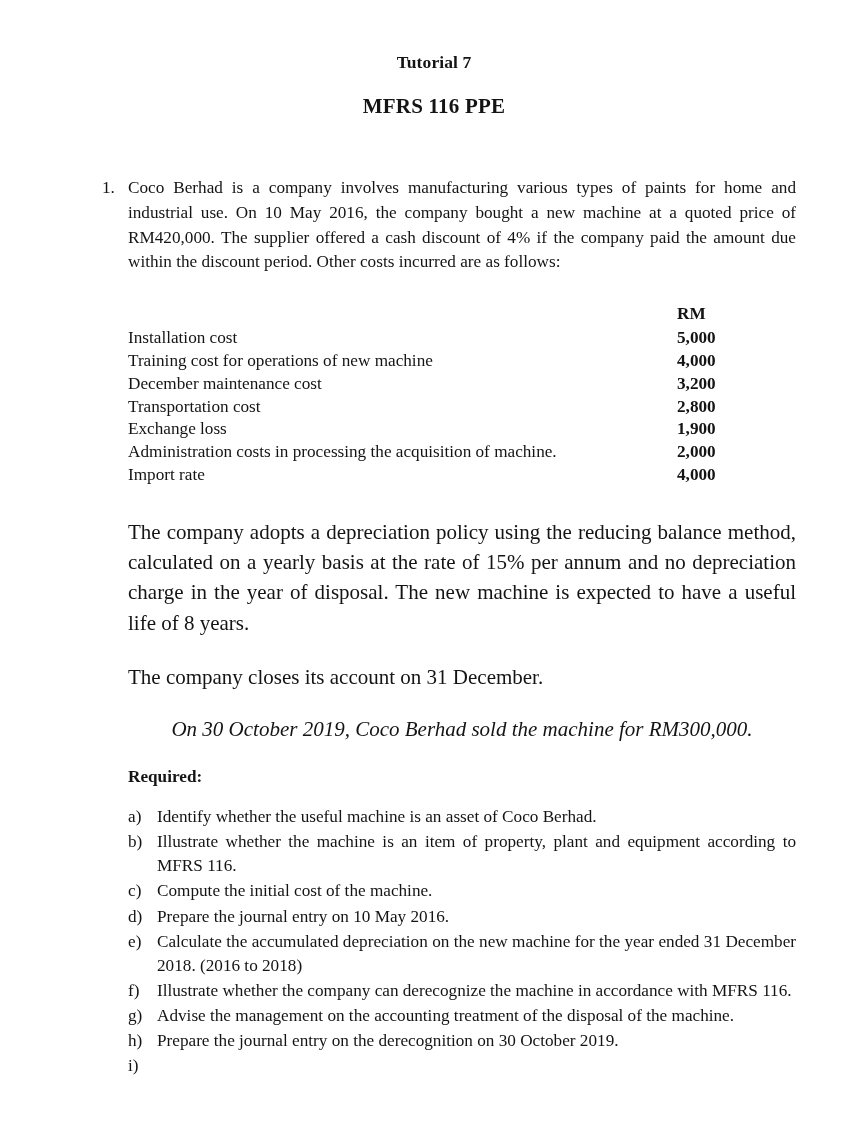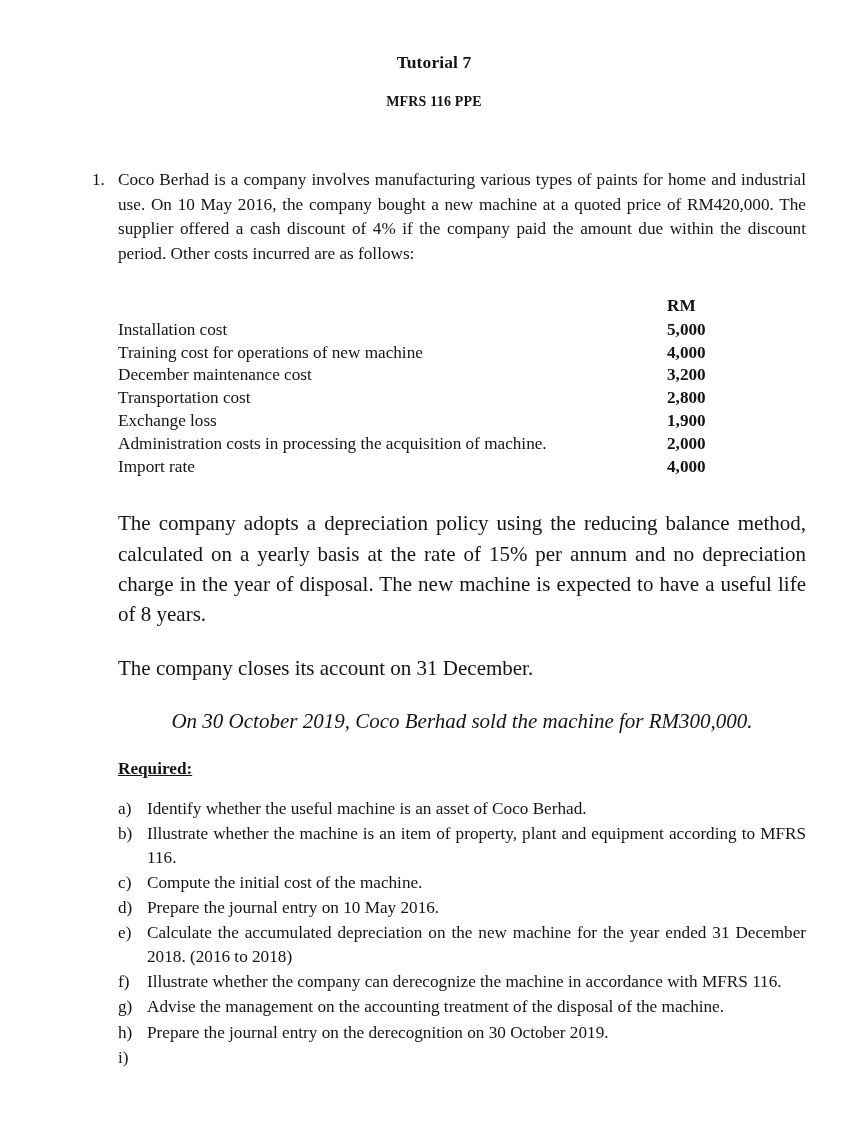--- a/index.html
+++ b/index.html
@@ -12,37 +12,36 @@
     height: 1142px;
     position: relative;
     font-family: "Liberation Serif", "DejaVu Serif", serif;
     color: #141414;
     overflow: hidden;
   }
 
   .page {
     position: absolute;
     inset: 0;
-    padding: 4px;
-    margin-top: 10px;
+    padding: 14px;
   }
 
   
   .doc-titles {
     margin-top: 38px;
     text-align: center;
   }
   .doc-title {
     font-size: 17.5px;
     font-weight: bold;
     letter-spacing: 0.1px;
     line-height: 1.2;
   }
   .doc-subtitle {
-    font-size: 14px;
+    font-size: 21px;
     font-weight: bold;
     letter-spacing: 0.2px;
     line-height: 1.2;
     margin-top: 21px;
   }
 
   
   .body-wrap {
     margin-top: 57px;
     padding-left: 88px;
@@ -100,21 +99,20 @@
   }
   .para.p-policy { margin-top: 28px; }
   .para.p-closes { margin-top: 24px; text-align: left; }
   .para.p-sold   { margin-top: 22px; text-align: center; font-style: italic; }
 
   .required-heading {
     margin-left: 26px;
     margin-top: 23px;
     font-size: 17.2px;
     font-weight: bold;
-    text-decoration: underline;
   }
 
   
   .req-list {
     margin-top: 18px;
     margin-left: 26px;
     font-size: 17.2px;
   }
   .req-item {
     position: relative;

